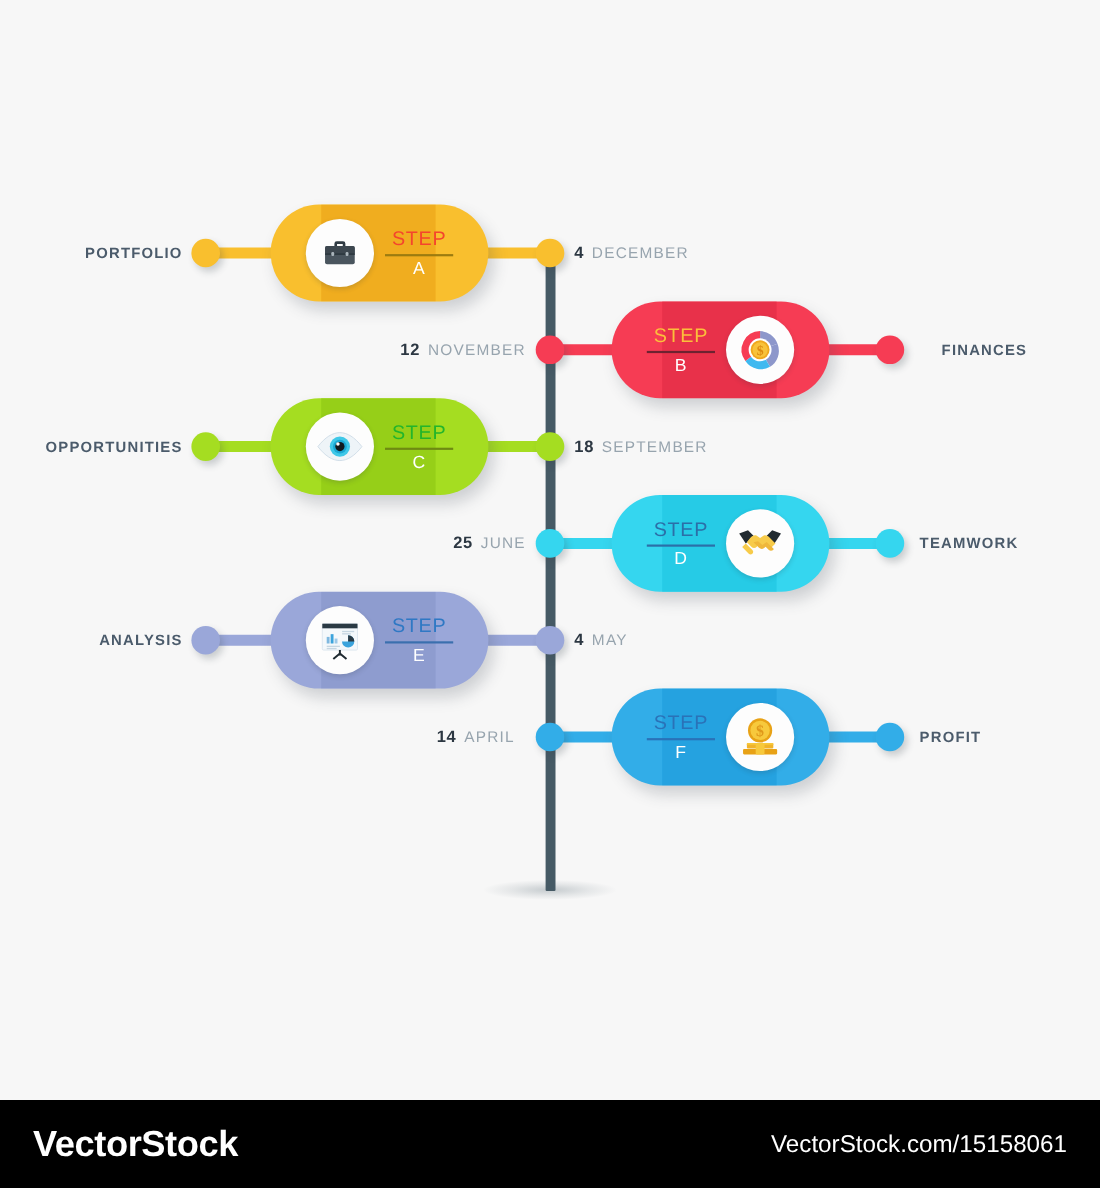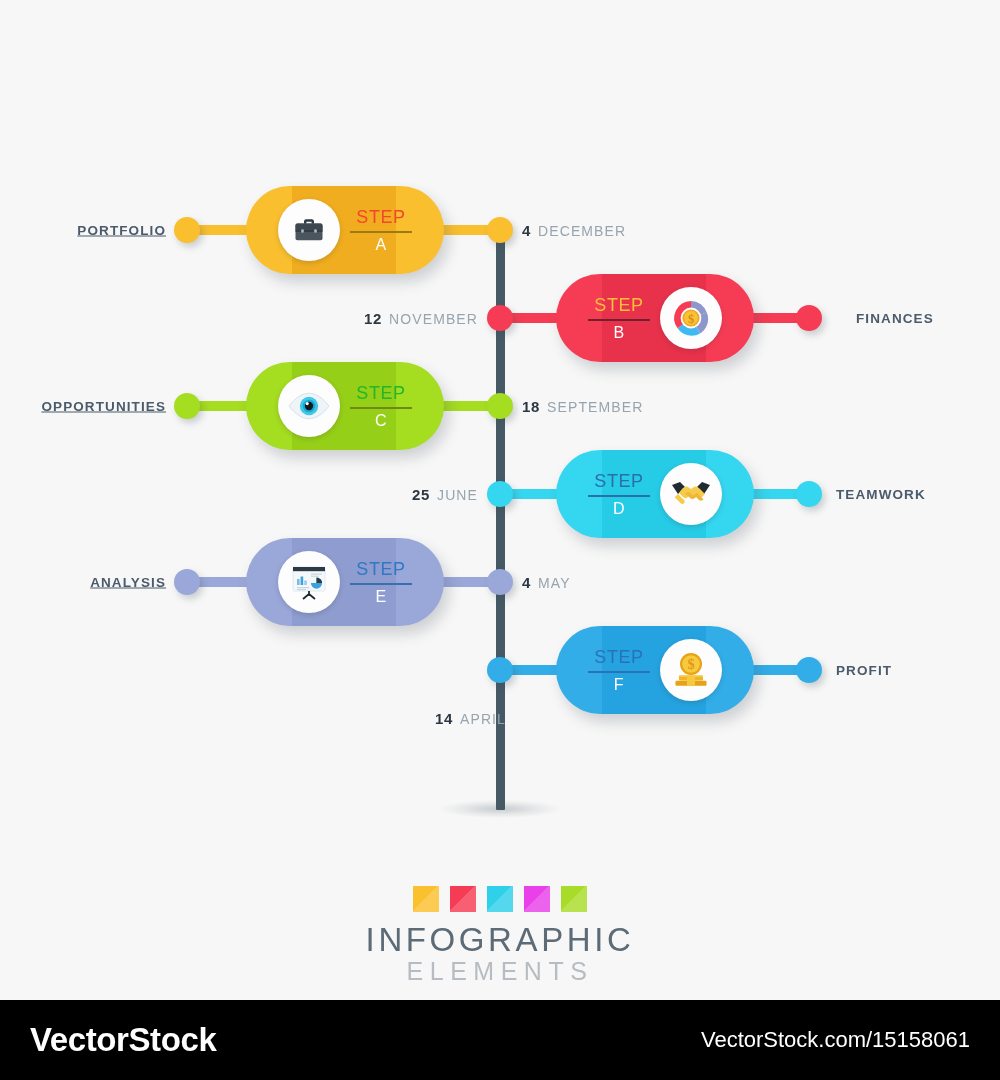--- a/index.html
+++ b/index.html
@@ -72,21 +72,21 @@
   .stepbox .s-letter{
     font-size:16px;font-weight:400;color:#ffffff;display:block;letter-spacing:.5px;
   }
 
   
   .cat{
     position:absolute;top:50%;transform:translateY(-50%);
     font-size:13.5px;font-weight:700;letter-spacing:1.1px;
     color:#4b5b6b;white-space:nowrap;
   }
-  .cat.left{text-align:right;text-decoration:underline;}
+  .cat.left{text-align:right;}
   .cat.right{text-align:left;}
 
   
   .date{
     position:absolute;top:50%;transform:translateY(-50%);
     white-space:nowrap;font-size:14px;letter-spacing:.7px;
   }
   .date .d-day{font-weight:700;color:#2c3742;font-size:15px;}
   .date .d-mon{font-weight:400;color:#97a4ae;font-size:14px;margin-left:7px;letter-spacing:1.1px;}
   .date.left{text-align:right;}
@@ -291,33 +291,22 @@
         <text x="21" y="19.4" text-anchor="middle" font-family="Liberation Serif, serif" font-size="14.5" font-weight="700" fill="#e0981a">$</text>
         <rect x="9" y="25.5" width="24" height="5" rx="1" fill="#f0b32a"></rect>
         <rect x="5.5" y="30.8" width="31" height="5" rx="1" fill="#e8a216"></rect>
         <rect x="17" y="25.5" width="8" height="10.3" rx="1" fill="#f7c93c"></rect>
         <rect x="9" y="25.5" width="24" height="1.5" fill="#f7c93c"></rect>
       </svg>
             </div>
           </div>
         </div>
         <div class="cat right" style="left: 836px;">PROFIT</div>
-        <div class="date left" style="right: 494px; margin-top: 48px;"><span class="d-day">14</span><span class="d-mon">APRIL</span></div>
+        <div class="date left" style="right: 532px;"><span class="d-day">14</span><span class="d-mon">APRIL</span></div>
       </div>
     </div>
 
-  <div class="brand">
-    <div class="swatches" id="swatches">
-        <div class="sw" style="background: linear-gradient(135deg, rgb(251, 192, 45) 0%, rgb(251, 192, 45) 48%, rgba(255, 255, 255, 0.18) 48%, rgba(255, 255, 255, 0.18) 100%), rgb(251, 192, 45);"></div>
-        <div class="sw" style="background: linear-gradient(135deg, rgb(246, 60, 84) 0%, rgb(246, 60, 84) 48%, rgba(255, 255, 255, 0.18) 48%, rgba(255, 255, 255, 0.18) 100%), rgb(246, 60, 84);"></div>
-        <div class="sw" style="background: linear-gradient(135deg, rgb(47, 208, 234) 0%, rgb(47, 208, 234) 48%, rgba(255, 255, 255, 0.18) 48%, rgba(255, 255, 255, 0.18) 100%), rgb(47, 208, 234);"></div>
-        <div class="sw" style="background: linear-gradient(135deg, rgb(233, 64, 233) 0%, rgb(233, 64, 233) 48%, rgba(255, 255, 255, 0.18) 48%, rgba(255, 255, 255, 0.18) 100%), rgb(233, 64, 233);"></div>
-        <div class="sw" style="background: linear-gradient(135deg, rgb(169, 220, 40) 0%, rgb(169, 220, 40) 48%, rgba(255, 255, 255, 0.18) 48%, rgba(255, 255, 255, 0.18) 100%), rgb(169, 220, 40);"></div>
-      </div>
-    <div class="brand-top">INFOGRAPHIC</div>
-    <div class="brand-bot">ELEMENTS</div>
-  </div>
 </div>
 
 <div class="wm">
   <div class="wm-left">VectorStock</div>
   <div class="wm-right">VectorStock.com/15158061</div>
 </div>
 
 </body></html>

